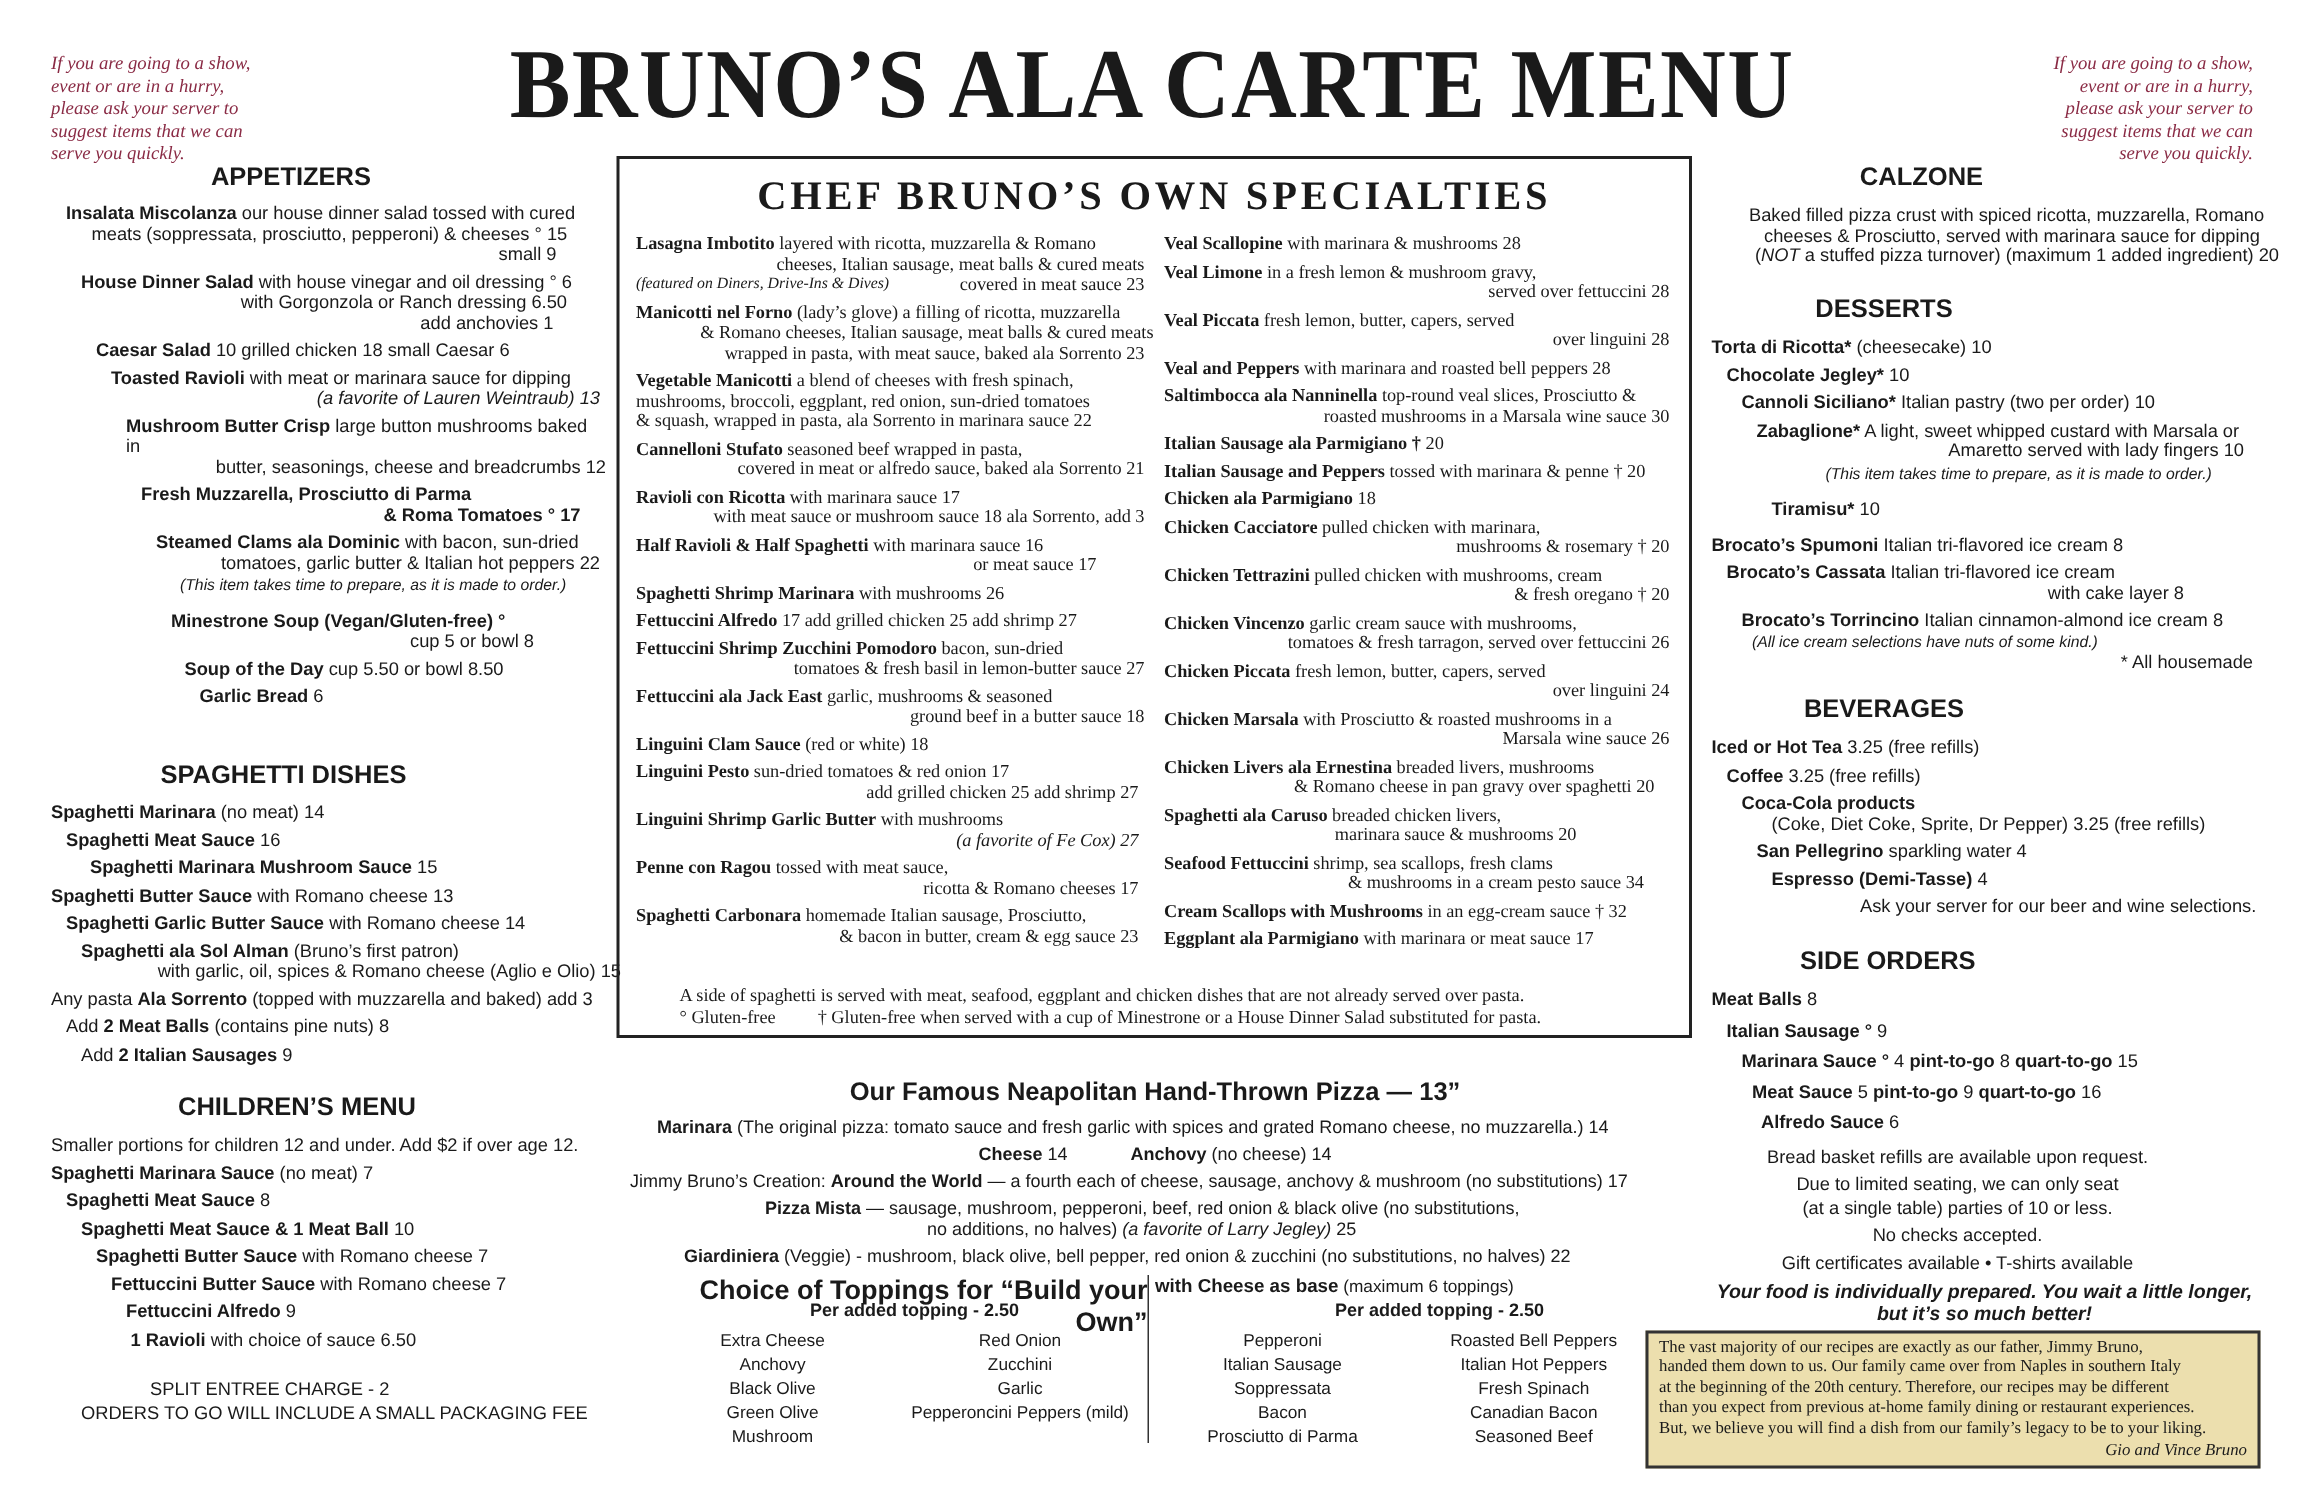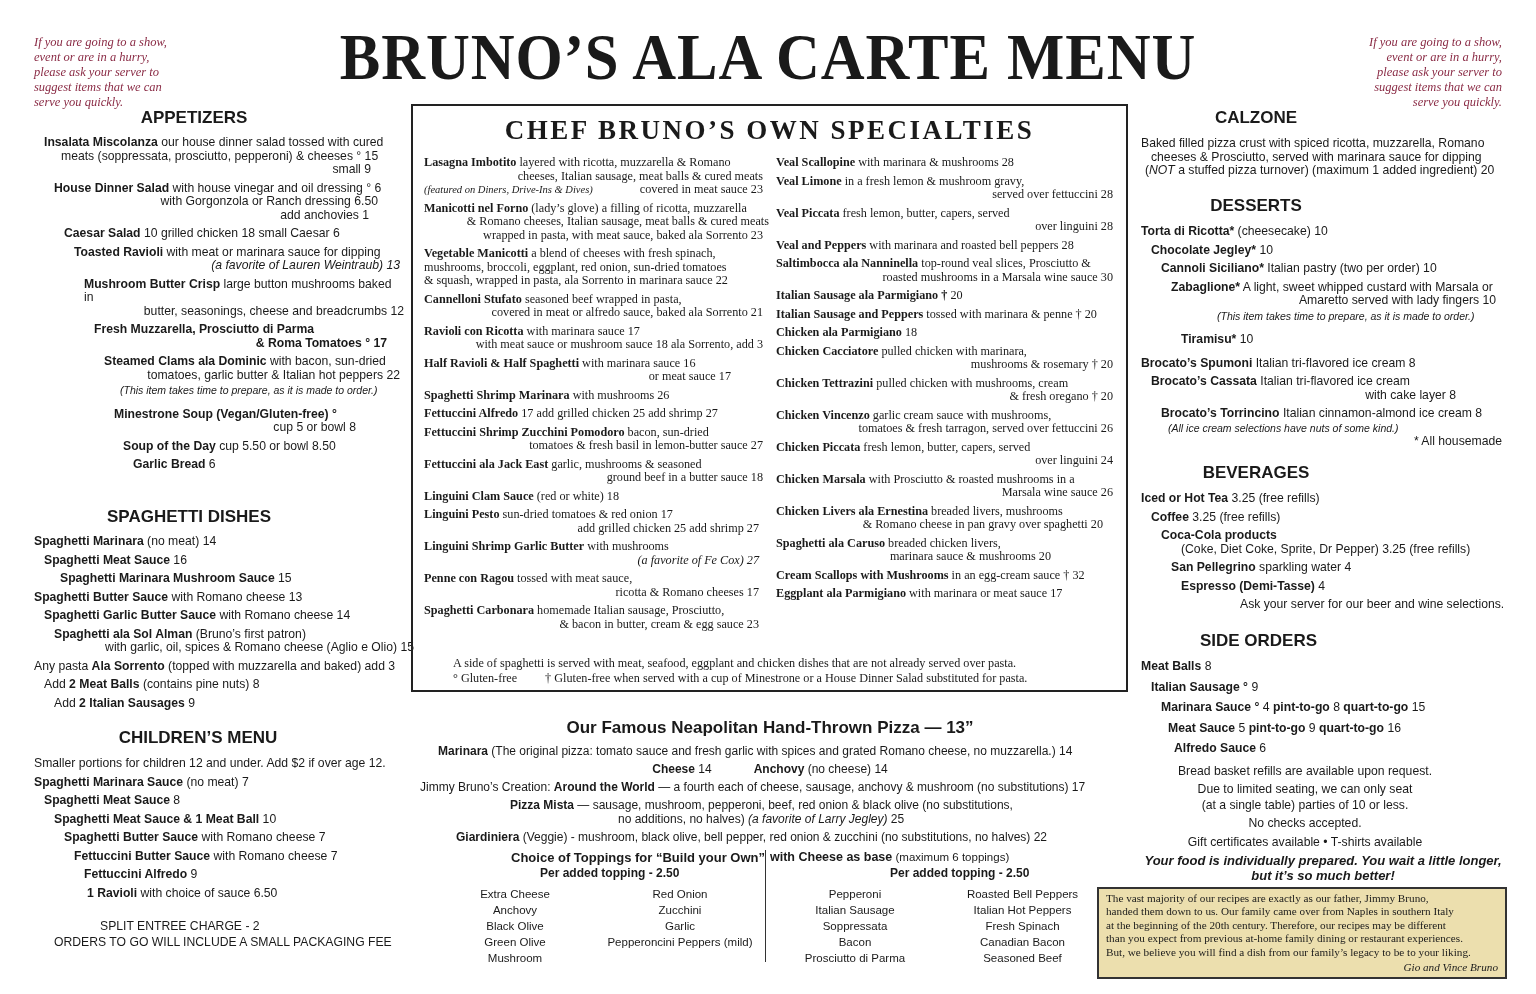--- a/index.html
+++ b/index.html
@@ -171,20 +171,22 @@
     <div class="item"><b>Chicken Vincenzo</b><span> garlic cream sauce with mushrooms,</span>
       <div class="r" style="padding-right:8px">tomatoes &amp; fresh tarragon, served over fettuccini   26</div></div>
     <div class="item"><b>Chicken Piccata</b><span> fresh lemon, butter, capers, served</span>
       <div class="r" style="padding-right:8px">over linguini   24</div></div>
     <div class="item"><b>Chicken Marsala</b><span> with Prosciutto &amp; roasted mushrooms in a</span>
       <div class="r" style="padding-right:8px">Marsala wine sauce   26</div></div>
     <div class="item"><b>Chicken Livers ala Ernestina</b><span> breaded livers, mushrooms</span>
       <div class="r" style="padding-right:18px">&amp; Romano cheese in pan gravy over spaghetti   20</div></div>
     <div class="item"><b>Spaghetti ala Caruso</b><span> breaded chicken livers,</span>
       <div class="r" style="padding-right:70px">marinara sauce &amp; mushrooms   20</div></div>
+    <div class="item"><b>Seafood Fettuccini</b><span> shrimp, sea scallops, fresh clams</span>
+      <div class="r" style="padding-right:25px">&amp; mushrooms in a cream pesto sauce   34</div></div>
     <div class="item"><b>Cream Scallops with Mushrooms</b><span> in an egg-cream sauce †   32</span></div>
     <div class="item"><b>Eggplant ala Parmigiano</b><span> with marinara or meat sauce   17</span></div>
   </div>
   <div class="abs" style="left:40px;top:550px;width:660px;font-size:12.2px;line-height:15px;">
     <div>A side of spaghetti is served with meat, seafood, eggplant  and chicken dishes that are not already served over pasta.</div>
     <div><span>° Gluten-free</span><span style="display:inline-block;width:28px"></span><span>† Gluten-free when served with a cup of  Minestrone or a House Dinner Salad substituted for pasta.</span></div>
   </div>
 </div>
 
 <div class="abs" style="left:420px;top:718px;width:700px;">
@@ -192,21 +194,21 @@
   <div style="font-size:12px;line-height:14px;margin-top:6px;text-align:center">
     <div style="margin-bottom:4px;padding-left:18px;text-align:left"><b>Marinara</b><span> (The original pizza: tomato sauce and fresh garlic with spices and grated Romano cheese, no muzzarella.)  14</span></div>
     <div style="margin-bottom:4px"><b>Cheese</b><span>  14</span><span style="display:inline-block;width:42px"></span><b>Anchovy</b><span> (no cheese)  14</span></div>
     <div style="margin-bottom:4px;text-align:left"><span>Jimmy Bruno’s Creation: </span><b>Around the World</b><span> — a fourth each of  cheese, sausage, anchovy &amp; mushroom (no substitutions)  17</span></div>
     <div style="padding-left:90px;text-align:left"><b>Pizza Mista</b><span> — sausage, mushroom, pepperoni,  beef, red onion &amp; black olive (no substitutions,</span>
       <div style="padding-left:108px;margin-bottom:4px"><span>no additions, no halves)   </span><span class="it">(a favorite of Larry Jegley)</span><span>  25</span></div></div>
     <div style="margin-bottom:6px;padding-left:36px;text-align:left"><b>Giardiniera</b><span> (Veggie) - mushroom, black olive, bell pepper,  red onion &amp; zucchini (no substitutions, no halves)   22</span></div>
   </div>
   <div style="position:relative;height:120px">
     <div class="abs" style="left:345px;top:0;width:1px;height:112px;background:#333"></div>
-    <div class="abs" style="left:0;top:0;width:345px;text-align:right;font-weight:bold;font-size:13px">Choice of Toppings for “Build  your Own”</div>
+    <div class="abs" style="left:0;top:0;width:345px;text-align:right;font-weight:bold;font-size:18px">Choice of Toppings for “Build  your Own”</div>
     <div class="abs" style="left:350px;top:0;width:350px;font-size:12.5px"><b>with Cheese as base</b><span style="font-size:11.5px"> (maximum 6 toppings)</span></div>
     <div class="abs" style="left:120px;top:16px;font-weight:bold;font-size:12px">Per added topping - 2.50</div>
     <div class="abs" style="left:470px;top:16px;font-weight:bold;font-size:12px">Per added topping - 2.50</div>
     <div class="abs topcol" style="left:40px;top:36px;width:110px">
       <div>Extra Cheese</div>
         <div>Anchovy</div>
         <div>Black Olive</div>
         <div>Green Olive</div>
         <div>Mushroom</div>
     </div>
@@ -226,21 +228,21 @@
     <div class="abs topcol" style="left:370px;top:36px;width:130px">
       <div>Pepperoni</div>
         <div>Italian Sausage</div>
         <div>Soppressata</div>
         <div>Bacon</div>
         <div>Prosciutto di Parma</div>
     </div>
   </div>
 </div>
 
-<div class="abs" style="left:1141px;top:108px;width:365px;">
+<div class="abs" style="left:1166px;top:108px;width:365px;">
   <div class="sec-h" style="margin-left:-135px">CALZONE</div>
   <div class="item" style="margin-top:9px">
     <div>Baked filled pizza crust with spiced ricotta, muzzarella, Romano</div>
     <div style="padding-left:10px">cheeses &amp; Prosciutto, served with marinara sauce for dipping</div>
     <div style="padding-left:4px"><span>(</span><span class="it">NOT</span><span> a stuffed pizza turnover) (maximum 1 added ingredient)   20</span></div>
   </div>
 </div>
 
 <div class="abs" style="left:1141px;top:196px;width:365px;">
   <div class="sec-h" style="margin-left:-135px">DESSERTS</div>

